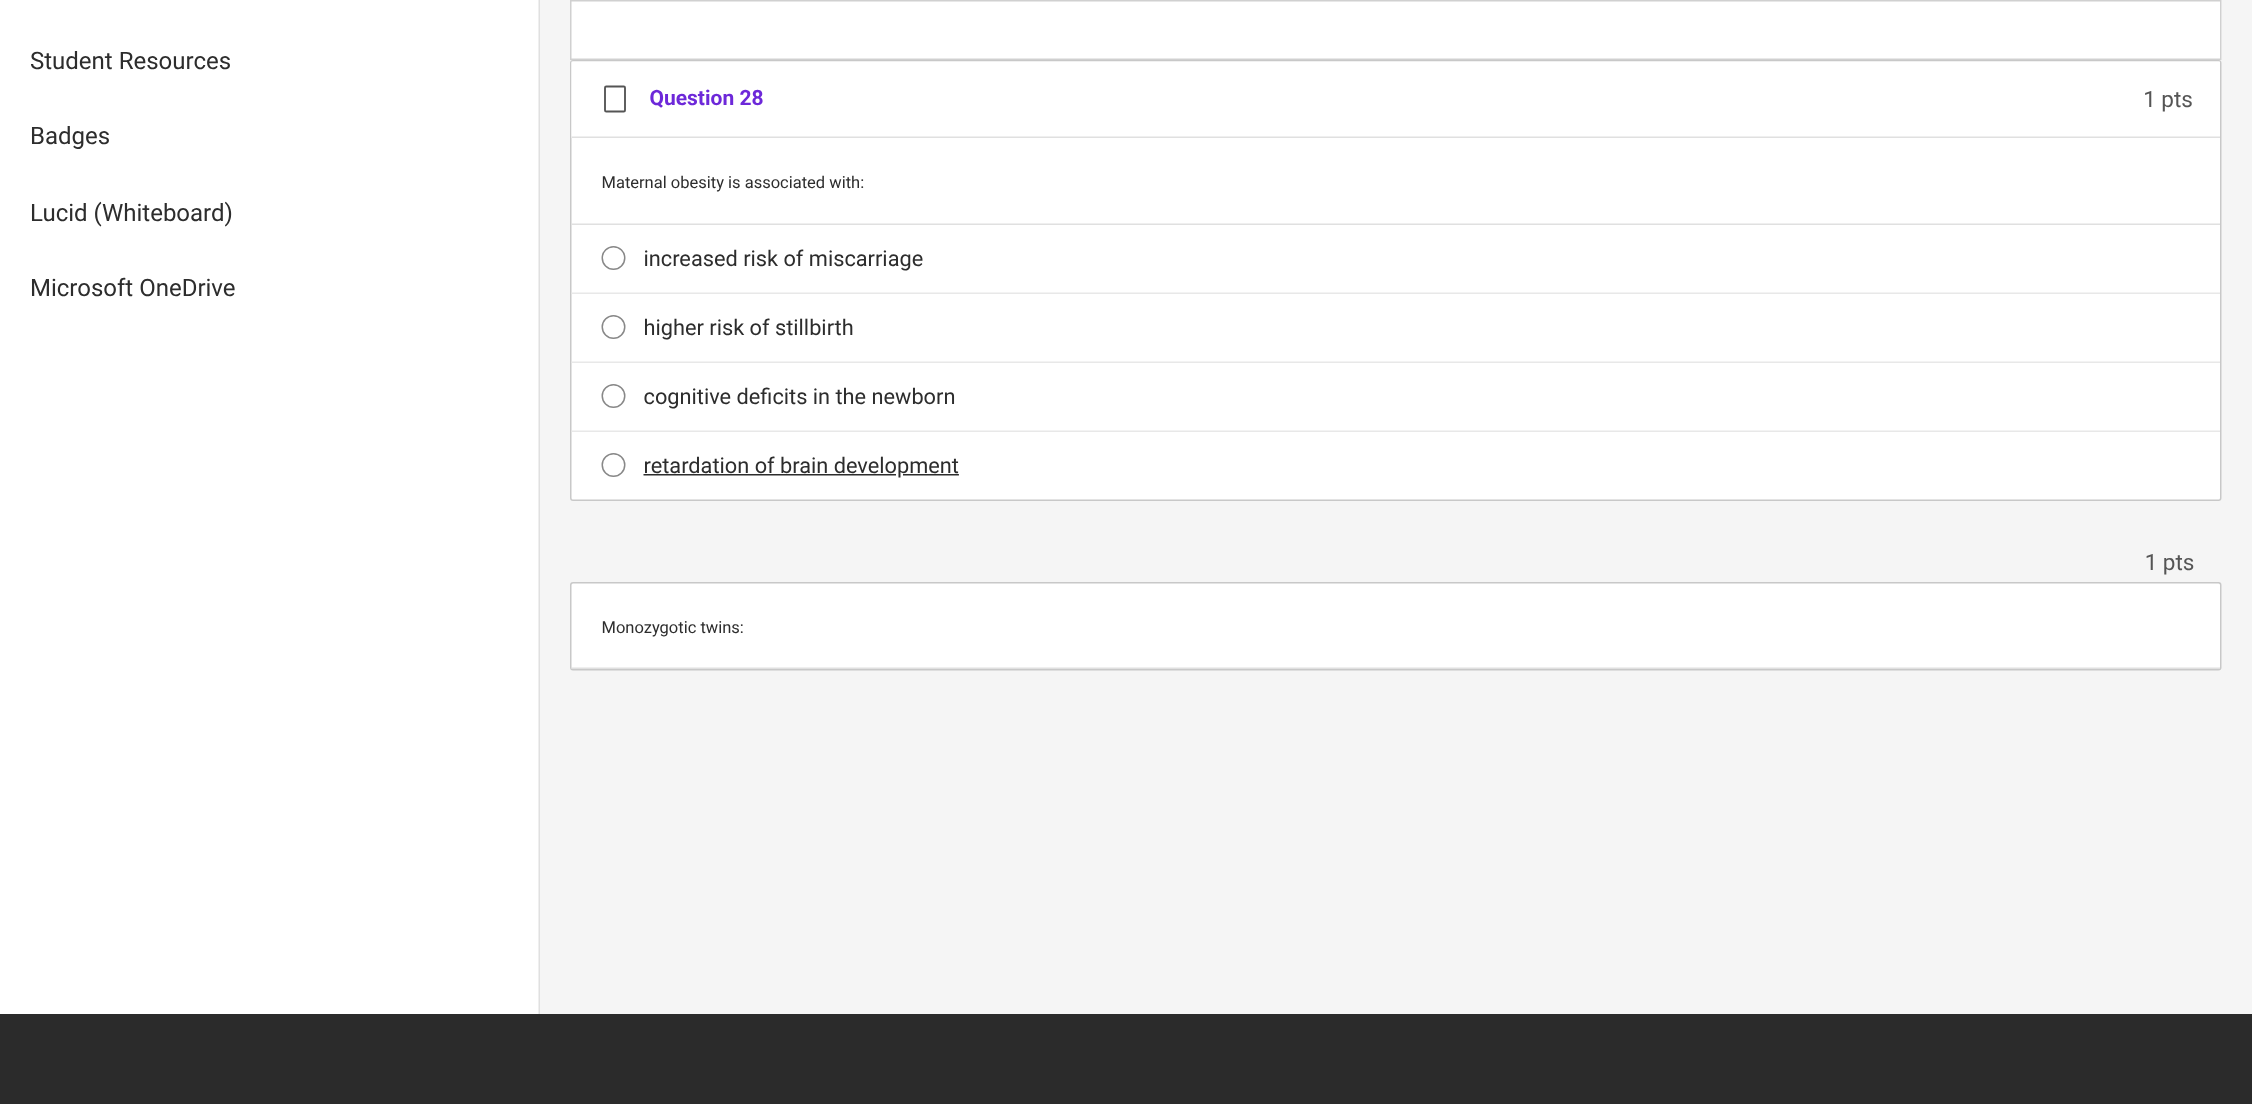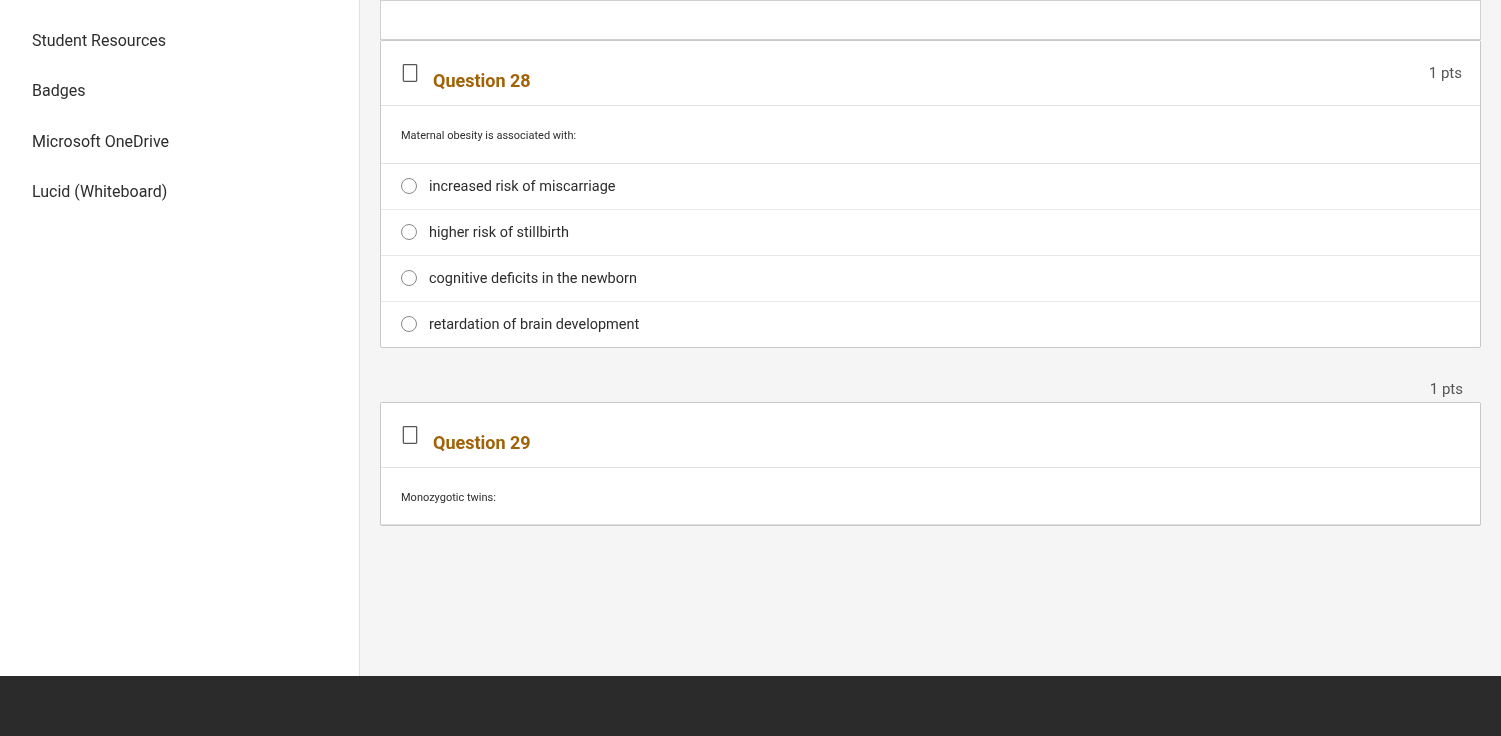--- a/index.html
+++ b/index.html
@@ -16,21 +16,21 @@
     .sidebar {
       width: 360px;
       min-width: 360px;
       background: #ffffff;
       padding: 16px 0;
       border-right: 1px solid #e0e0e0;
       display: flex;
       flex-direction: column;
     }
     .sidebar-item {
-      padding: 14px 32px;
+      padding: 14px 20px;
       font-size: 16px;
       color: #2d2d2d;
       cursor: pointer;
       line-height: 1.4;
     }
 
     
     .main {
       flex: 1;
       background: #f5f5f5;
@@ -83,24 +83,23 @@
 
     .bookmark-icon svg {
       width: 20px;
       height: 20px;
       stroke: #555;
       fill: none;
       stroke-width: 1.5;
     }
 
     .question-title {
-      font-size: 18px;
+      font-size: 14px;
       font-weight: bold;
-      color: #a16207;
-      margin-top: 15px;
+      color: #6d28d9;
     }
 
     .question-pts {
       font-size: 15px;
       color: #555;
     }
 
     .question-body {
       padding: 18px 20px;
       border-bottom: 1px solid #e0e0e0;
@@ -122,20 +121,21 @@
       gap: 12px;
       padding: 14px 20px;
       border-bottom: 1px solid #e8e8e8;
       font-size: 14.5px;
       color: #2d2d2d;
       cursor: pointer;
     }
 
     .answer-option:last-child {
       border-bottom: none;
+      text-decoration: underline;
     }
 
     .radio-circle {
       width: 16px;
       height: 16px;
       border-radius: 50%;
       border: 1.5px solid #888;
       background: transparent;
       flex-shrink: 0;
     }
@@ -160,22 +160,22 @@
       background: #2b2b2b;
     }
   </style>
 </head>
 <body>
 
 <div class="sidebar">
 
 <div class="sidebar-item">Student Resources</div>
     <div class="sidebar-item">Badges</div>
+    <div class="sidebar-item">Lucid (Whiteboard)</div>
     <div class="sidebar-item">Microsoft OneDrive</div>
-    <div class="sidebar-item">Lucid (Whiteboard)</div>
   </div>
 
 <div class="main">
 
   <div class="top-bar"></div>
 
   <div class="question-block">
     <div class="question-header">
       <div class="question-header-left">
         <div class="bookmark-icon">
@@ -211,30 +211,20 @@
           <span>retardation of brain development</span>
         </div>
       </div>
   </div>
 
   <div class="pts-row">
     <span>1 pts</span>
   </div>
 
   <div class="question-block">
-    <div class="question-header">
-      <div class="question-header-left">
-        <div class="bookmark-icon">
-          <svg viewBox="0 0 24 24">
-              <rect x="4" y="2" width="16" height="20" rx="1"></rect>
-            </svg>
-        </div>
-        <span class="question-title">Question 29</span>
-      </div>
-    </div>
 
     <div class="question-body">
       <span class="question-text">Monozygotic twins:</span>
     </div>
   </div>
 
 </div>
 
 <div class="bottom-bar"></div>
 

